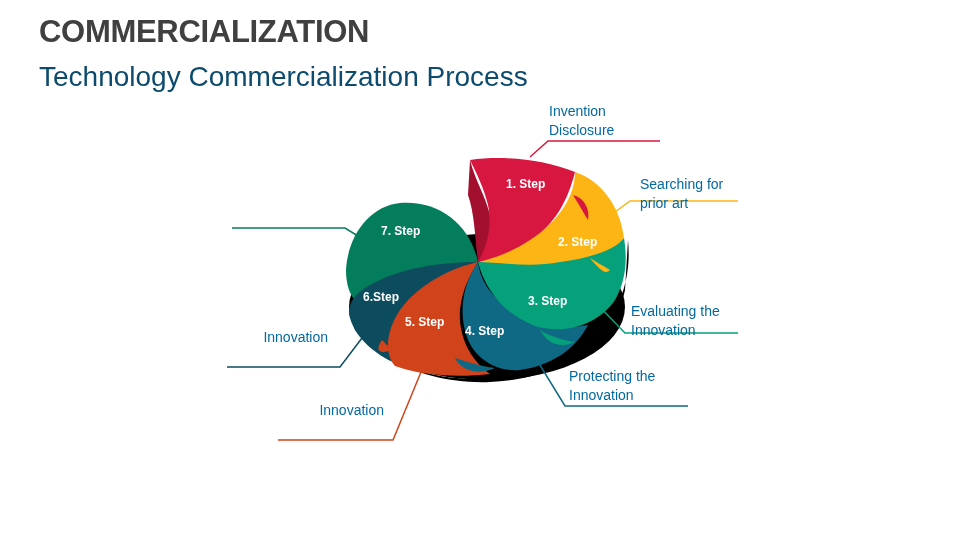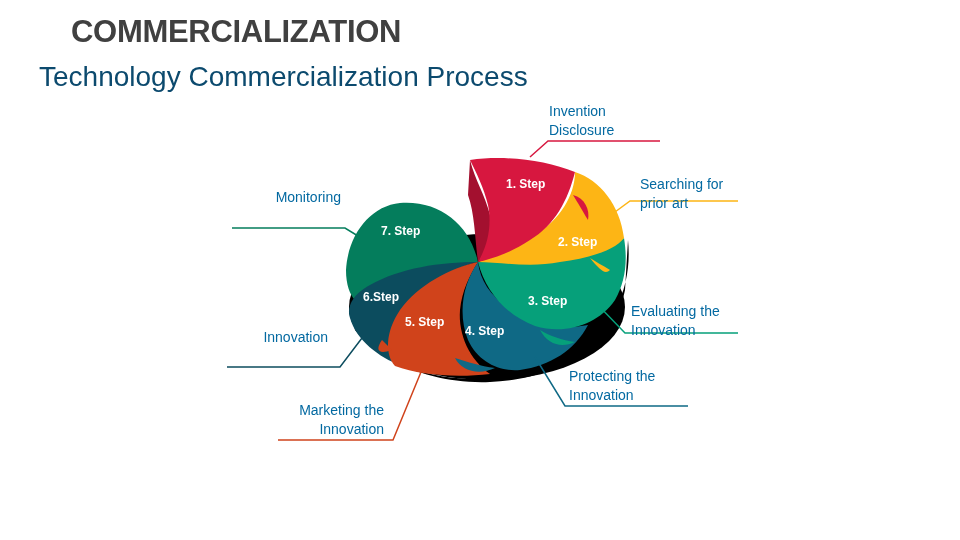--- a/index.html
+++ b/index.html
@@ -2,21 +2,21 @@
 <html><head>
 <meta charset="utf-8">
 <style>
   html, body { margin: 0; padding: 0; }
   body {
     width: 960px; height: 540px; background: #ffffff; position: relative; overflow: hidden;
     font-family: "Liberation Sans", "DejaVu Sans", sans-serif;
   }
   .title {
     position: absolute; left: 39px; top: 14px;
-    font-size: 31px; font-weight: bold; color: #404040; letter-spacing: -0.3px; margin-left: 32px;
+    font-size: 31px; font-weight: bold; color: #404040; letter-spacing: -0.3px;
   }
   .subtitle {
     position: absolute; left: 39px; top: 61px;
     font-size: 28px; color: #0c4a6e;
   }
   svg.diagram { position: absolute; left: 0; top: 0; }
   .lbl {
     position: absolute; font-size: 14px; line-height: 19px; color: #0369a1;
   }
   .lbl.right-align { text-align: right; }
@@ -83,21 +83,19 @@
 </div>
 <div class="lbl" style="left:631px; top:293px;margin-top:9px;">
   <div>Evaluating the</div>
   <div>Innovation</div>
 </div>
 <div class="lbl" style="left:569px; top:367px;">
   <div>Protecting the</div>
   <div>Innovation</div>
 </div>
 <div class="lbl right-align" style="left:264px; top:401px; width:120px;">
-  <div>Marketing the</div>
   <div>Innovation</div>
 </div>
 <div class="lbl right-align" style="left:208px; top:328px; width:120px;">
   <div>Innovation</div>
 </div>
 <div class="lbl right-align" style="left:221px; top:188px; width:120px;">
-  <div>Monitoring</div>
 </div>
 
 </body></html>

